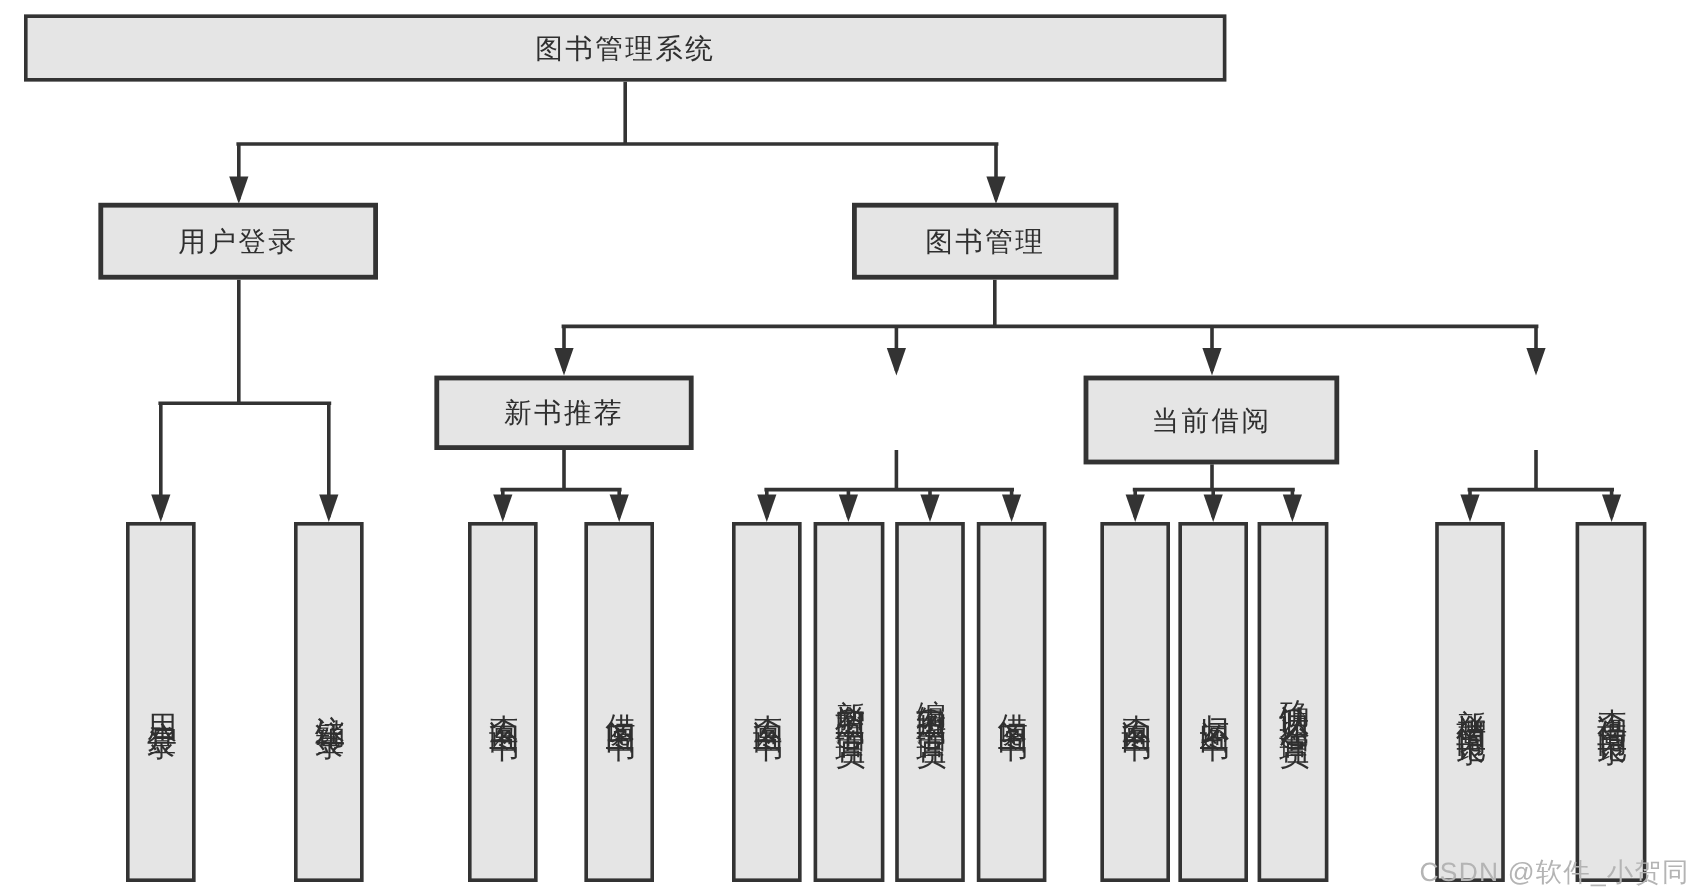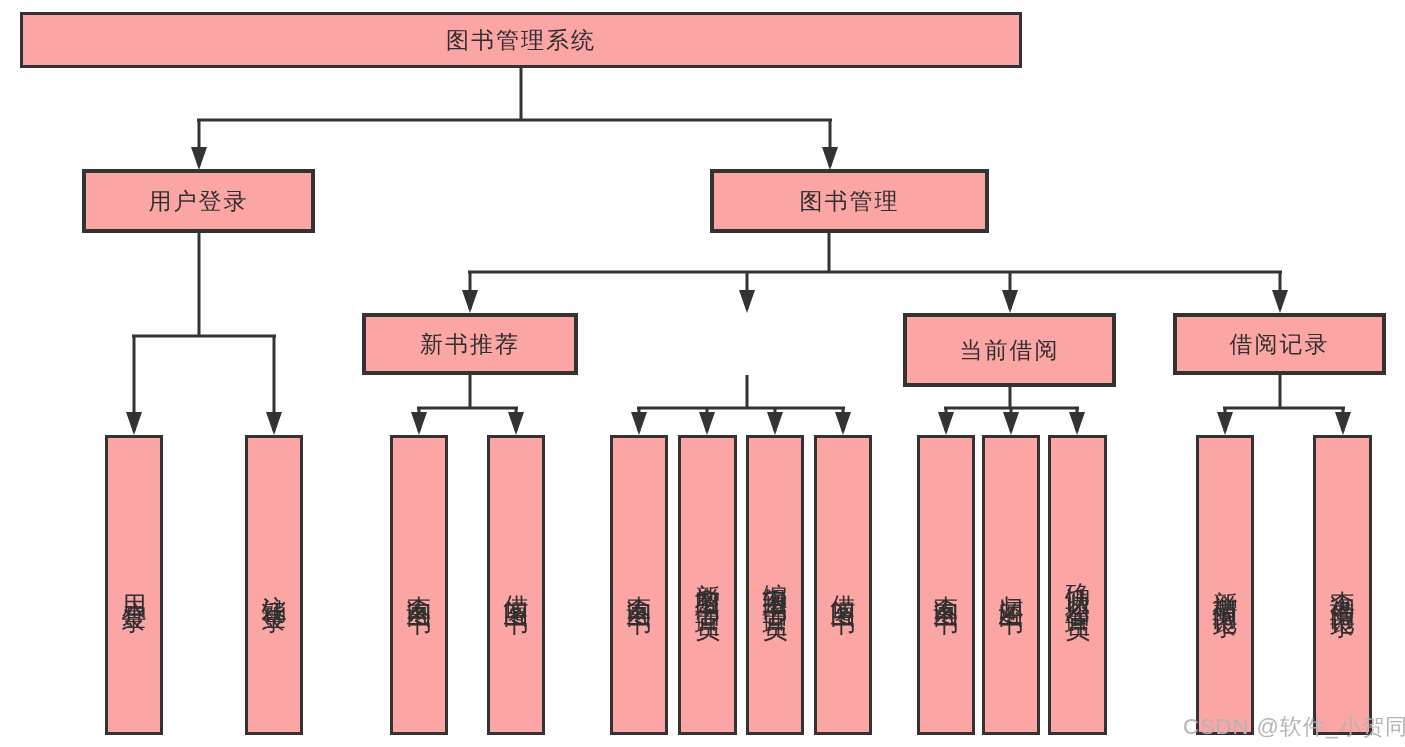--- a/index.html
+++ b/index.html
@@ -20,21 +20,21 @@
   }
   .connectors {
     position: absolute;
     left: 0; top: 0;
     width: 1405px; height: 747px;
   }
   .connector line { stroke: var(--line, #333); stroke-width: 3; }
   .connector polygon { fill: var(--line, #333); }
   .box {
     position: absolute;
-    background: #fca5a5;
+    background: #e5e5e5;
     border: 3px solid var(--line, #333);
     display: flex;
     align-items: center;
     justify-content: center;
     color: var(--text, #2f2f2f);
     font-size: 23px;
     letter-spacing: 2px;
     line-height: 1;
     text-align: right;
   }
@@ -134,25 +134,24 @@
       <line x1="1225" y1="408" x2="1225" y2="431"></line>
       <polygon points="1217,412 1233,412 1225,435"></polygon>
       <line x1="1343" y1="408" x2="1343" y2="431"></line>
       <polygon points="1335,412 1351,412 1343,435"></polygon>
     </g>
   </svg>
 
   <div class="box" style="left:20px; top:12px; width:1002px; height:56px;">图书管理系统</div>
 
   <div class="box heavy" style="left:82px; top:169px; width:233px; height:64px;">用户登录</div>
-  <div class="box heavy" style="left:710px; top:169px; width:279px; height:64px;">图书管理</div>
+  <div class="box heavy" style="left:710px; top:169px; width:222px; height:64px;">图书管理</div>
 
   <div class="box heavy" style="left:362px; top:313px; width:216px; height:62px;">新书推荐</div>
   <div class="box heavy" style="left:903px; top:313px; width:213px; height:74px;">当前借阅</div>
-  <div class="box heavy" style="left:1173px; top:313px; width:213px; height:62px;">借阅记录</div>
 
   <div class="box vbox" style="left:105px; top:435px; width:58px; height:300px;">用户登录</div>
   <div class="box vbox" style="left:245px; top:435px; width:58px; height:300px;">注销登录</div>
 
   <div class="box vbox" style="left:390px; top:435px; width:58px; height:300px;">查询图书</div>
   <div class="box vbox" style="left:487px; top:435px; width:58px; height:300px;">借阅图书</div>
 
   <div class="box vbox" style="left:610px; top:435px; width:58px; height:300px;">查询图书</div>
   <div class="box vbox" style="left:678px; top:435px; width:59px; height:300px;">新增图书（管理员）</div>
   <div class="box vbox" style="left:746px; top:435px; width:58px; height:300px;">编辑图书（管理员）</div>

